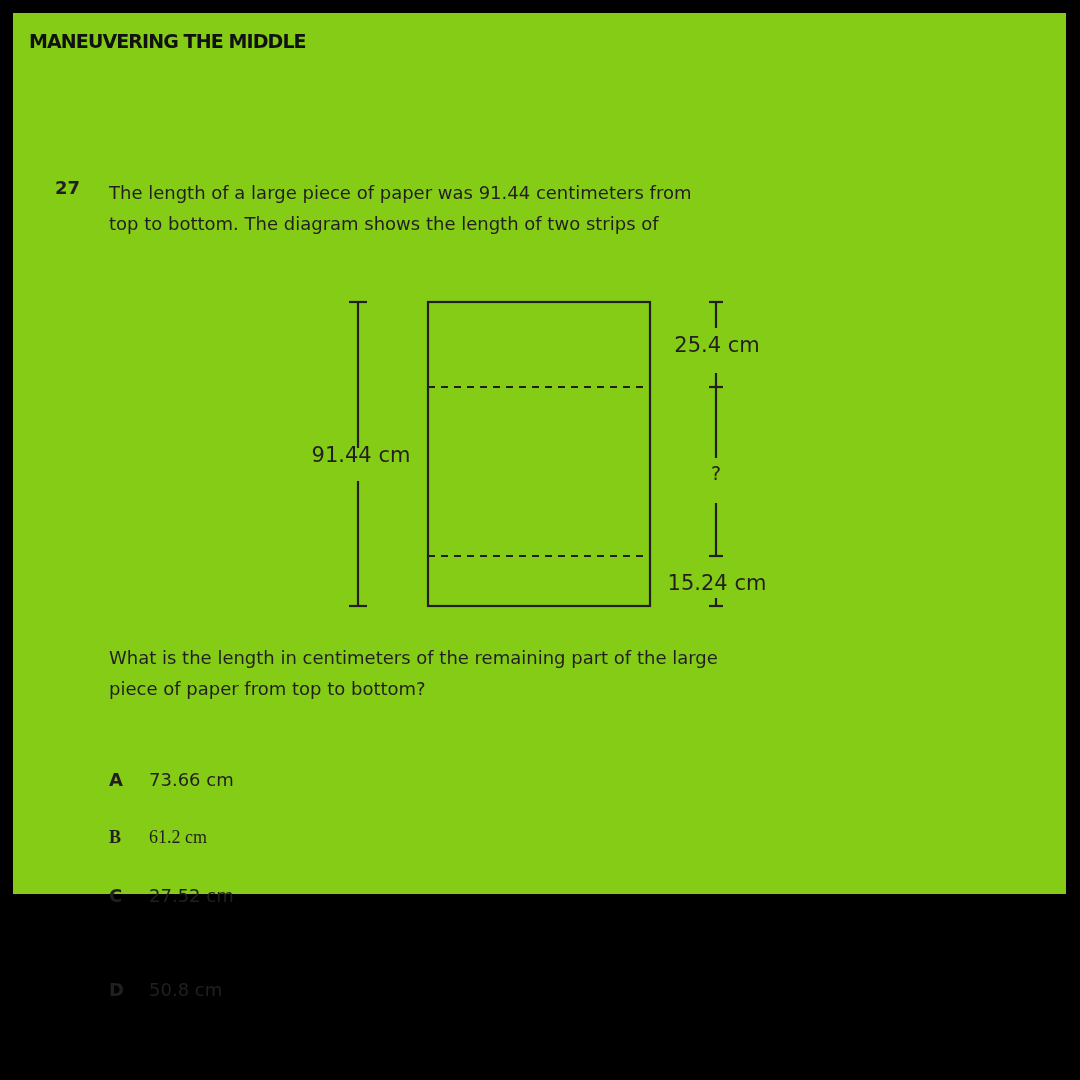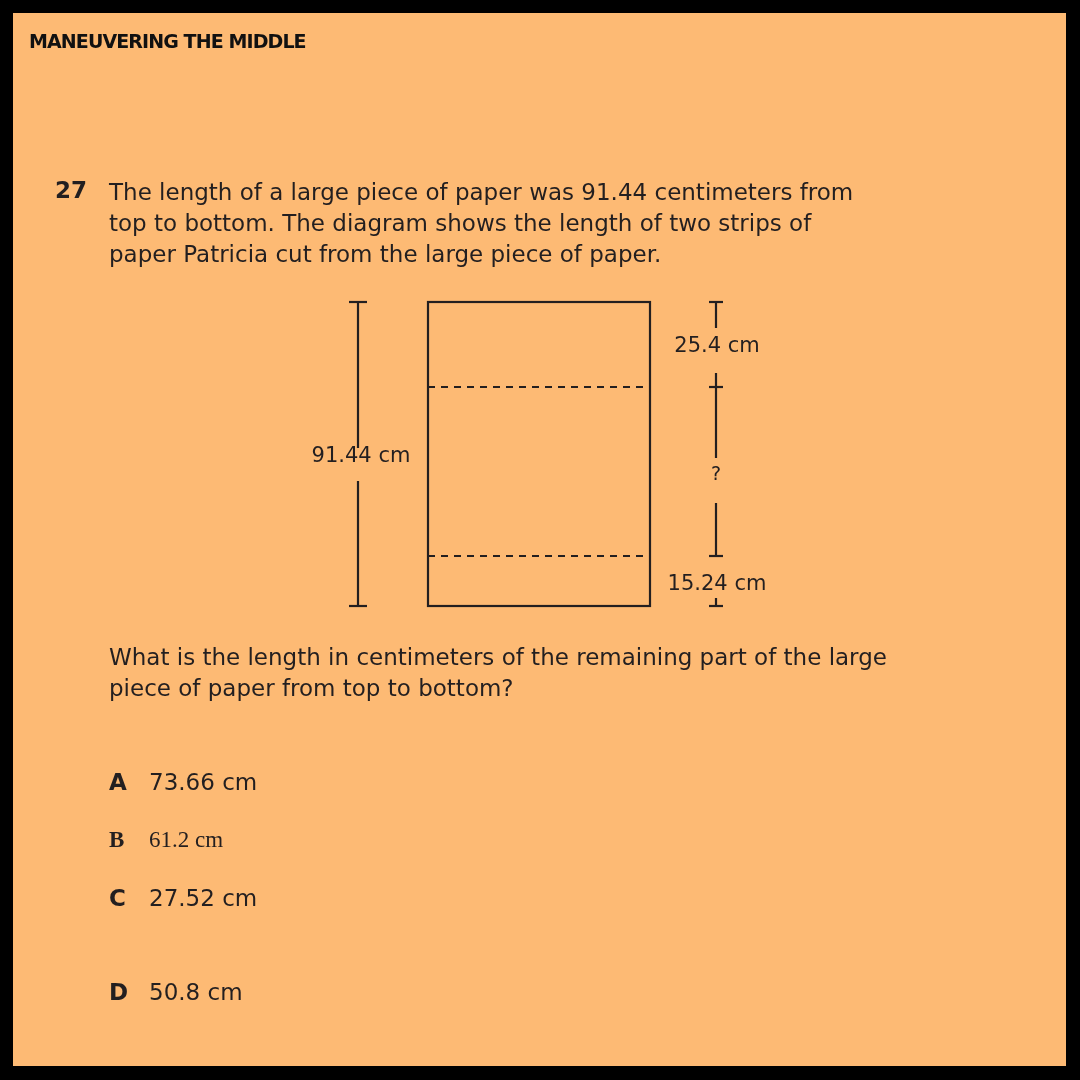--- a/index.html
+++ b/index.html
@@ -1,39 +1,38 @@
 <!DOCTYPE html>
 <html><head>
 <meta charset="utf-8">
 <style>
   html, body { margin:0; padding:0; }
   body { width:1080px; height:1080px; background:#000; position:relative; overflow:hidden; }
-  .page { position:absolute; left:13px; top:13px; width:1053px; height:1053px; background:#fdba74; }
+  .page { position:absolute; left:13px; top:13px; width:1053px; height:881px; background:#84cc16; }
   .brand { position:absolute; left:16px; top:17px; font-family:"DejaVu Sans", sans-serif; font-weight:bold; font-size:19px; letter-spacing:-0.9px; color:#111; }
-  .txt { font-family:"DejaVu Sans", sans-serif; color:#231f20; font-size:23px; }
+  .txt { font-family:"DejaVu Sans", sans-serif; color:#231f20; font-size:18px; }
   .qnum { position:absolute; left:42px; top:164px; font-weight:bold; }
   .qstem { position:absolute; left:96px; top:164px; width:900px; line-height:31px; }
   .qstem div { white-space:nowrap; }
   .followup { position:absolute; left:96px; top:629px; line-height:31px; }
   .followup div { white-space:nowrap; }
   .choice { position:absolute; left:96px; white-space:nowrap;margin-top:39px; }
   .choice .letter { font-weight:bold; display:inline-block; width:40px; }
   svg text { font-family:"DejaVu Sans", sans-serif; fill:#231f20; }
 </style>
 </head>
 <body>
 
 <div class="page">
   <div class="brand">MANEUVERING THE MIDDLE</div>
 
   <div class="txt qnum">27</div>
   <div class="txt qstem">
     <div>The length of a large piece of paper was 91.44 centimeters from</div>
     <div>top to bottom. The diagram shows the length of two strips of</div>
-    <div>paper Patricia cut from the large piece of paper.</div>
   </div>
 
   <svg style="position:absolute; left:0; top:0;" width="1053" height="1053">
     <g stroke="#231f20" stroke-width="2.2" fill="none">
 
       <line x1="336" y1="289" x2="354" y2="289"></line>
       <line x1="345" y1="289" x2="345" y2="435"></line>
       <line x1="345" y1="468" x2="345" y2="593"></line>
       <line x1="336" y1="593" x2="354" y2="593"></line>
 

